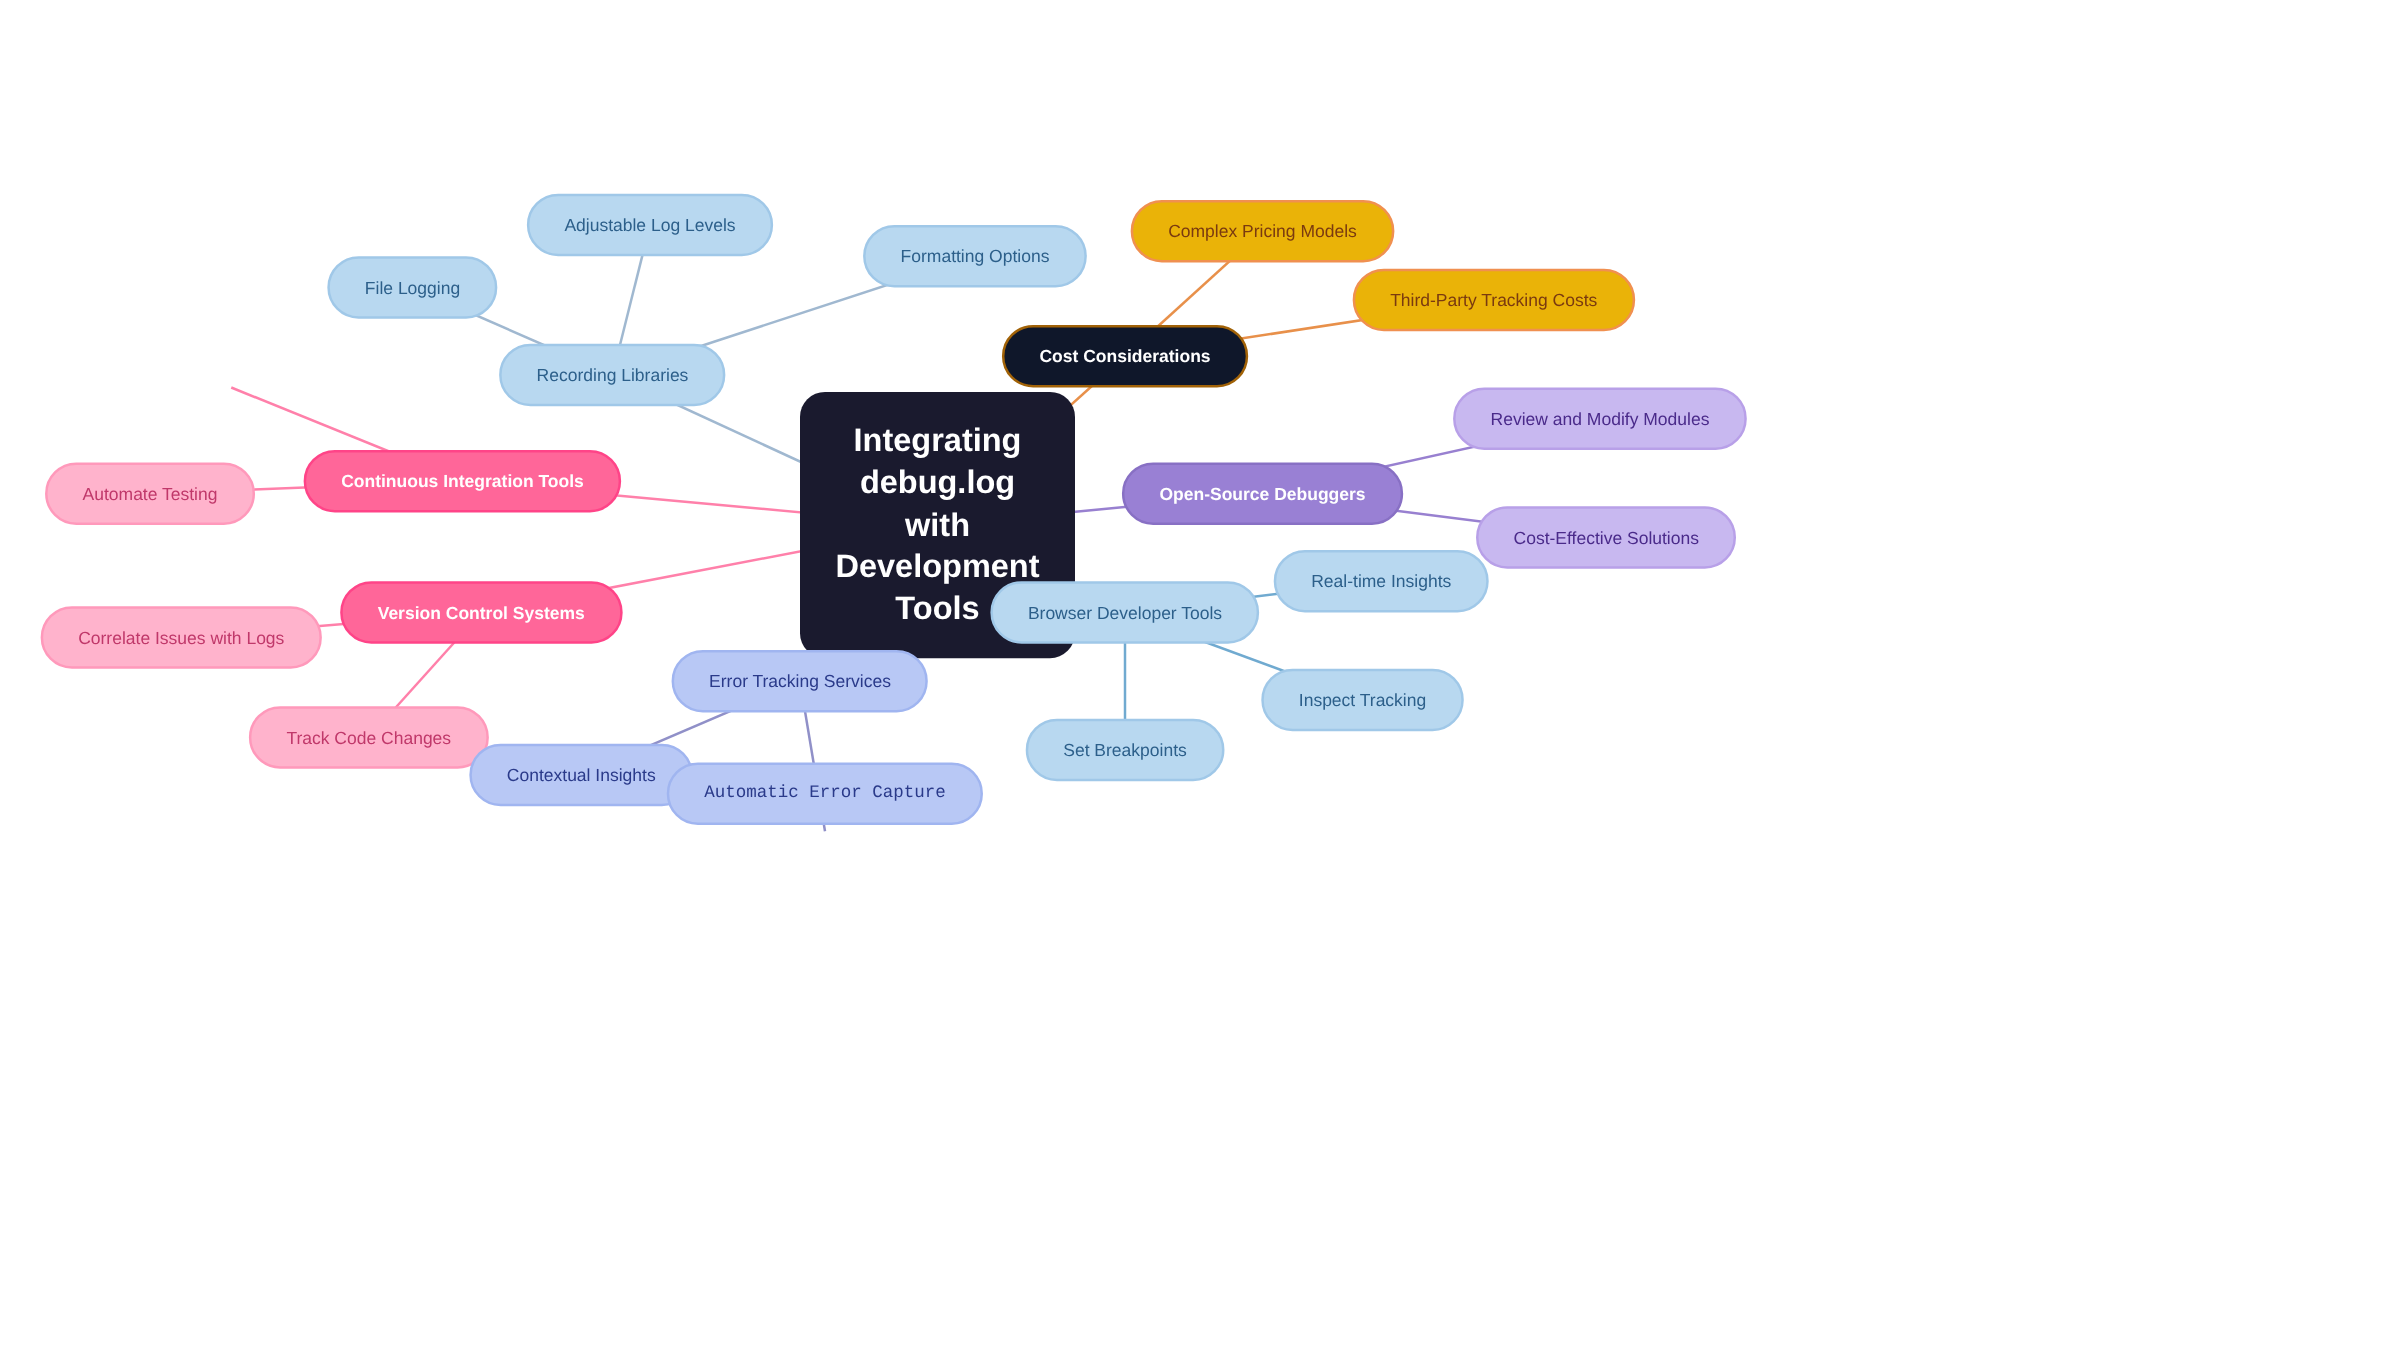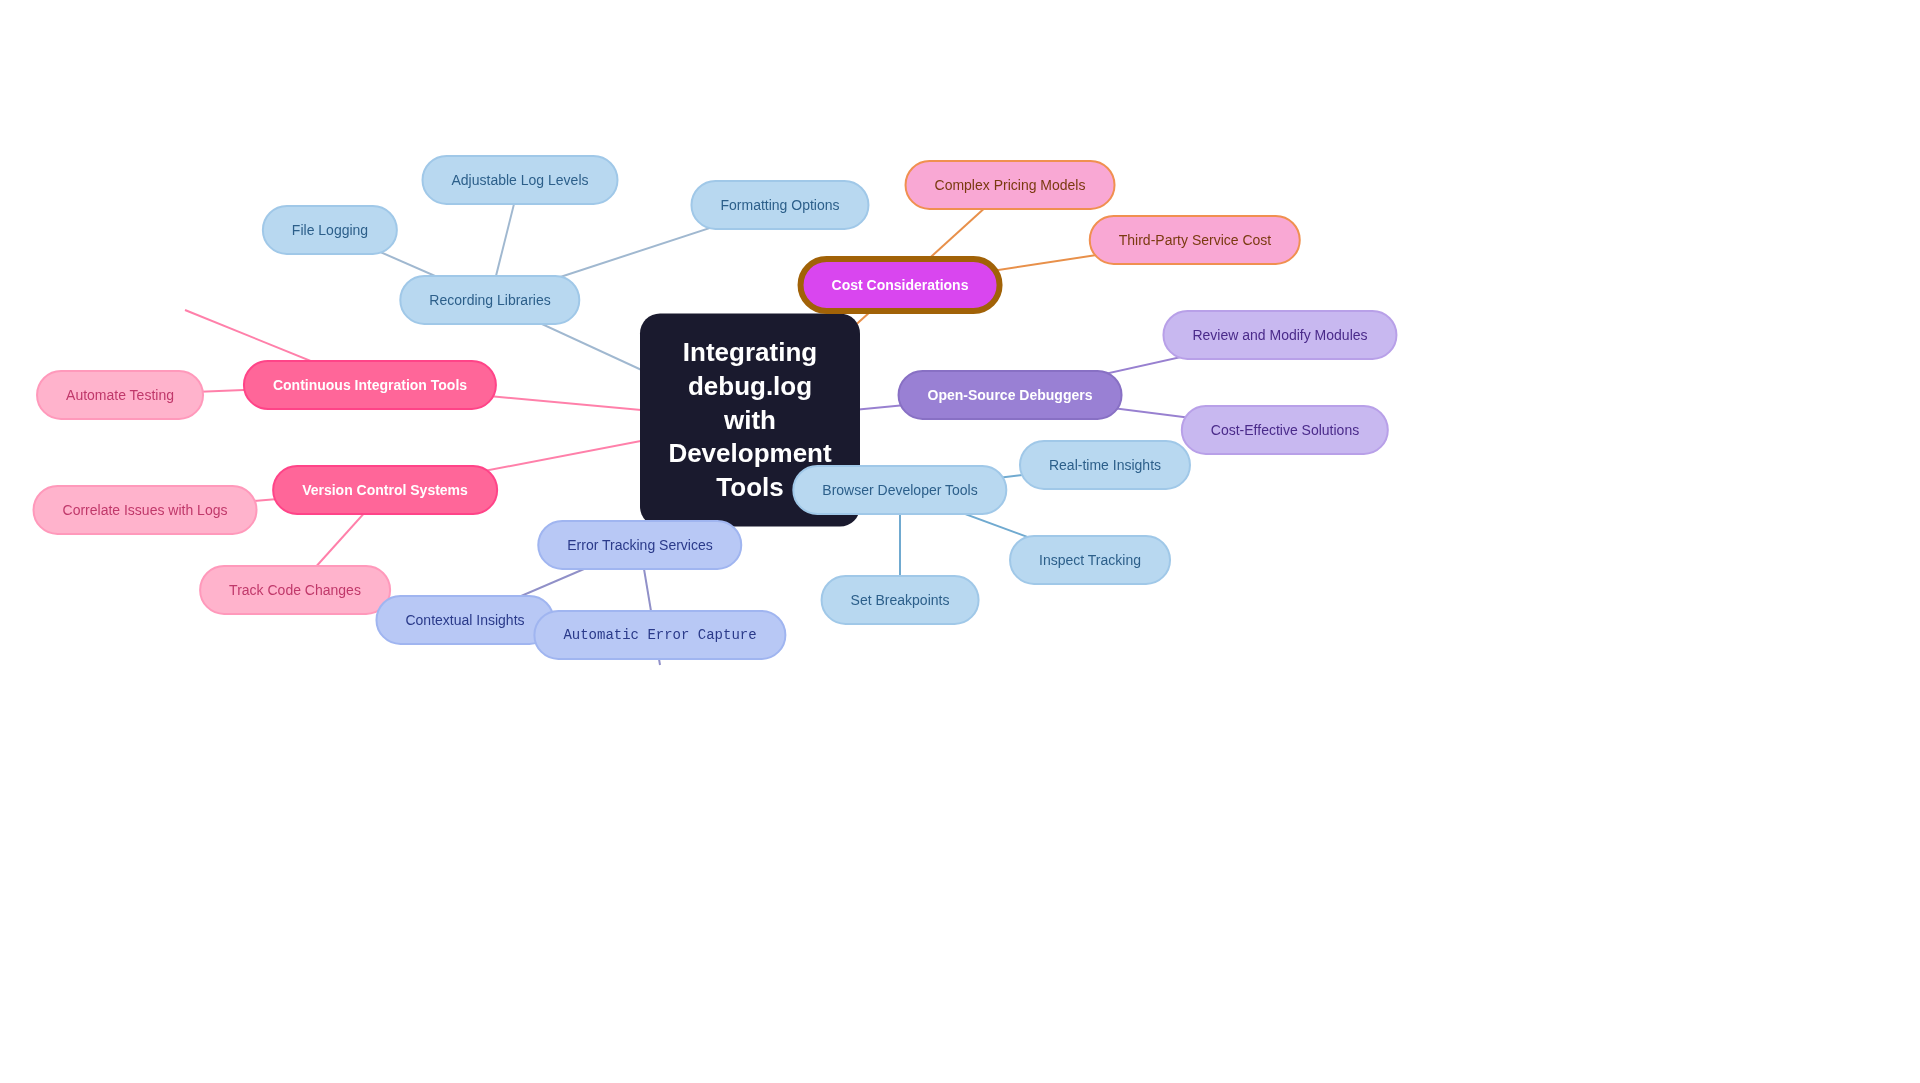--- a/index.html
+++ b/index.html
@@ -56,28 +56,28 @@
       color: #c0386a;
       border: 2px solid #ff99bb;
     }
     .node-pink-dark {
       background: #ff6699;
       color: #fff;
       border: 2px solid #ff4488;
       font-weight: 600;
     }
     .node-orange {
-      background: #f9a8d4;
+      background: #eab308;
       color: #7a3a10;
       border: 2px solid #f09050;
     }
     .node-orange-dark {
-      background: #d946ef;
+      background: #0f172a;
       color: #fff;
-      border: 6px solid #a16207;
+      border: 2px solid #a16207;
       font-weight: 600;
     }
     .node-purple {
       background: #c8b8f0;
       color: #4a2a8a;
       border: 2px solid #b8a0e8;
     }
     .node-purple-dark {
       background: #9980d4;
       color: #fff;
@@ -125,21 +125,21 @@
     <div class="node node-blue" style="left: 520px; top: 180px;">Adjustable Log Levels</div>
     <div class="node node-blue" style="left: 330px; top: 230px;">File Logging</div>
     <div class="node node-blue" style="left: 780px; top: 205px;">Formatting Options</div>
     <div class="node node-pink-dark" style="left: 370px; top: 385px;">Continuous Integration Tools</div>
     <div class="node node-pink" style="left: 120px; top: 395px; text-align: right;">Automate Testing</div>
     <div class="node node-pink-dark" style="left: 385px; top: 490px;">Version Control Systems</div>
     <div class="node node-pink" style="left: 145px; top: 510px;">Correlate Issues with Logs</div>
     <div class="node node-pink" style="left: 295px; top: 590px;">Track Code Changes</div>
     <div class="node node-orange-dark" style="left: 900px; top: 285px;">Cost Considerations</div>
     <div class="node node-orange" style="left: 1010px; top: 185px;">Complex Pricing Models</div>
-    <div class="node node-orange" style="left: 1195px; top: 240px;">Third-Party Service Cost</div>
+    <div class="node node-orange" style="left: 1195px; top: 240px;">Third-Party Tracking Costs</div>
     <div class="node node-purple-dark" style="left: 1010px; top: 395px;">Open-Source Debuggers</div>
     <div class="node node-purple" style="left: 1285px; top: 430px;">Cost-Effective Solutions</div>
     <div class="node node-purple" style="left: 1280px; top: 335px;">Review and Modify Modules</div>
     <div class="node node-lavender" style="left: 640px; top: 545px;">Error Tracking Services</div>
     <div class="node node-lavender" style="left: 465px; top: 620px;">Contextual Insights</div>
     <div class="node node-lavender" style="left: 660px; top: 635px; font-family: Liberation Mono, monospace;">Automatic Error Capture</div>
     <div class="node node-blue" style="left: 900px; top: 490px;">Browser Developer Tools</div>
     <div class="node node-blue" style="left: 1105px; top: 465px;">Real-time Insights</div>
     <div class="node node-blue" style="left: 900px; top: 600px;">Set Breakpoints</div>
     <div class="node node-blue" style="left: 1090px; top: 560px;">Inspect Tracking</div>

